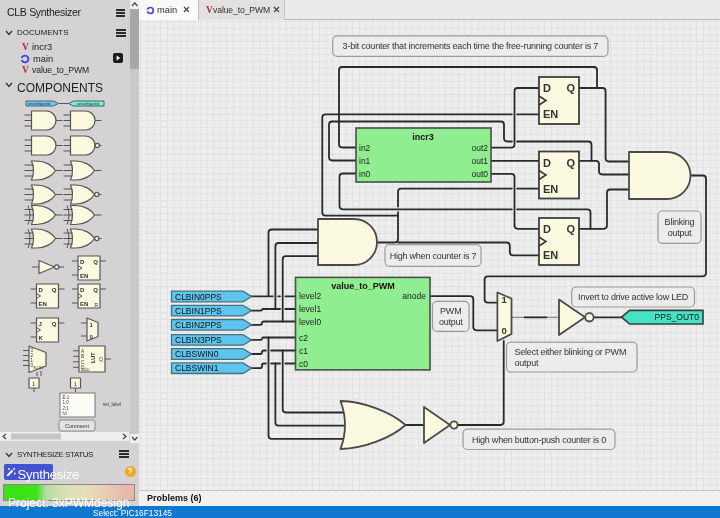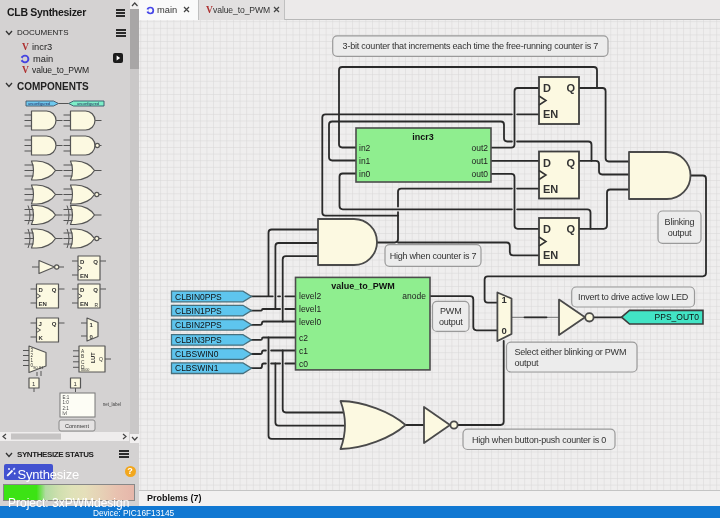--- a/index.html
+++ b/index.html
@@ -125,21 +125,21 @@
 <text x="450.75" y="325.3" font-size="9" letter-spacing="-0.22" fill="#333" text-anchor="middle">output</text>
 <rect x="571.7" y="287" width="122.79999999999995" height="20" rx="4.5" fill="#ececec" stroke="#9a9a9a" stroke-width="1.2"></rect>
 <text x="633.1" y="300.2" font-size="9" letter-spacing="-0.22" fill="#333" text-anchor="middle">Invert to drive active low LED</text>
 <rect x="506.5" y="342.2" width="130.5" height="29.80000000000001" rx="4.5" fill="#ececec" stroke="#9a9a9a" stroke-width="1.2"></rect>
 <text x="514.5" y="354.55" font-size="9" letter-spacing="-0.22" fill="#333">Select either blinking or PWM</text>
 <text x="514.5" y="366.05" font-size="9" letter-spacing="-0.22" fill="#333">output</text>
 <rect x="463" y="429.2" width="152" height="20.30000000000001" rx="4.5" fill="#ececec" stroke="#9a9a9a" stroke-width="1.2"></rect>
 <text x="539.0" y="442.55" font-size="9" letter-spacing="-0.22" fill="#333" text-anchor="middle">High when button-push counter is 0</text>
 </svg>
 <div class="abs" style="left:0;top:0;width:139px;height:506px;background:#d4d2d2"></div>
-<div class="abs" style="left:7px;top:6px;font-size:10.5px;font-weight:bold;letter-spacing:-0.3px;color:#1a1a1a">CLB Synthesizer</div>
+<div class="abs" style="left:7px;top:6px;font-size:10.5px;font-weight:normal;letter-spacing:-0.3px;color:#1a1a1a">CLB Synthesizer</div>
 <div class="abs" style="left:116px;top:9px;width:8.6px;height:1.6px;background:#2b2b2b"></div>
 <div class="abs" style="left:116px;top:12px;width:8.6px;height:1.6px;background:#2b2b2b"></div>
 <div class="abs" style="left:116px;top:15px;width:8.6px;height:1.6px;background:#2b2b2b"></div>
 <svg class="abs" style="left:5px;top:30px" width="8" height="6">
     <path d="M1,1 L4,4.5 L7,1" fill="none" stroke="#333" stroke-width="1.3"></path>
   </svg>
 <div class="abs" style="left:17px;top:28px;font-size:8px;font-weight:normal;color:#222">DOCUMENTS</div>
 <div class="abs" style="left:116px;top:29px;width:9.5px;height:1.6px;background:#2b2b2b"></div>
 <div class="abs" style="left:116px;top:32px;width:9.5px;height:1.6px;background:#2b2b2b"></div>
 <div class="abs" style="left:116px;top:35px;width:9.5px;height:1.6px;background:#2b2b2b"></div>
@@ -154,21 +154,21 @@
 <div class="abs" style="left:33px;top:53.5px;font-size:9.3px;color:#222">main</div>
 <svg class="abs" style="left:113px;top:52.5px" width="10" height="10">
     <rect x="0" y="0" width="10" height="10" rx="2" fill="#1c1c1c"></rect>
     <path d="M3.6,2.6 L7.2,5 L3.6,7.4 Z" fill="#fff"></path>
   </svg>
 <div class="abs" style="left:22px;top:65px;font-size:9.5px;font-weight:bold;color:#ae2f2f;font-family:&quot;Liberation Serif&quot;,serif">V</div>
 <div class="abs" style="left:32px;top:65px;font-size:8.6px;letter-spacing:-0.1px;color:#222">value_to_PWM</div>
 <svg class="abs" style="left:5px;top:82px" width="8" height="6">
     <path d="M1,1 L4,4.5 L7,1" fill="none" stroke="#333" stroke-width="1.3"></path>
   </svg>
-<div class="abs" style="left:17px;top:80.5px;font-size:10px;font-weight:bold;color:#222">COMPONENTS</div>
+<div class="abs" style="left:17px;top:80.5px;font-size:12px;font-weight:normal;color:#222">COMPONENTS</div>
 <svg class="abs" style="left:0;top:92px" width="130" height="340" viewBox="0 92 130 340">
 <path d="M26,101 L53.5,101 L58.5,103.5 L53.5,106 L26,106 Z" fill="#6ec8ee" stroke="#456" stroke-width="0.9"></path>
 <path d="M68.6,103.5 L73.5,101 L104,101 L104,106 L73.5,106 Z" fill="#7deec8" stroke="#356" stroke-width="0.9"></path>
 <line x1="58.5" y1="103.5" x2="68.6" y2="103.5" stroke="#555"></line>
 <text x="39" y="105" font-size="3.8" fill="#225" text-anchor="middle">unconfigured</text>
 <text x="88" y="105" font-size="3.8" fill="#225" text-anchor="middle">unconfigured</text>
 <path d="M31.5,111.0 L46.5,111.0 A9.5,9.5 0 0 1 46.5,130.0 L31.5,130.0 Z" fill="#fcf9e1" stroke="#555" stroke-width="1.2" stroke-linejoin="round"></path>
 <line x1="24.5" y1="115.0" x2="31.5" y2="115.0" fill="none" stroke="#555" stroke-width="1"></line>
 <line x1="24.5" y1="120.5" x2="31.5" y2="120.5" fill="none" stroke="#555" stroke-width="1"></line>
 <line x1="24.5" y1="126.0" x2="31.5" y2="126.0" fill="none" stroke="#555" stroke-width="1"></line>
@@ -329,21 +329,21 @@
     <path d="M2,6 L4.75,3 L7.5,6" fill="none" stroke="#444" stroke-width="1.2"></path>
   </svg>
 <div class="abs" style="left:129.5px;top:434px;width:9.5px;height:9px;background:#f2f0f0"></div>
 <svg class="abs" style="left:129.5px;top:434px" width="9.5" height="9">
     <path d="M2,3 L4.75,6 L7.5,3" fill="none" stroke="#444" stroke-width="1.2"></path>
   </svg>
 <div class="abs" style="left:129.5px;top:9px;width:9.5px;height:60px;background:#a8a6a6"></div>
 <svg class="abs" style="left:5px;top:452px" width="8" height="6">
     <path d="M1,1 L4,4.5 L7,1" fill="none" stroke="#333" stroke-width="1.3"></path>
   </svg>
-<div class="abs" style="left:17px;top:450px;font-size:8px;font-weight:bold;letter-spacing:-0.4px;color:#222">SYNTHESIZE STATUS</div>
+<div class="abs" style="left:17px;top:450px;font-size:8px;font-weight:normal;letter-spacing:-0.4px;color:#222">SYNTHESIZE STATUS</div>
 <div class="abs" style="left:119px;top:450px;width:9.5px;height:1.6px;background:#2b2b2b"></div>
 <div class="abs" style="left:119px;top:453px;width:9.5px;height:1.6px;background:#2b2b2b"></div>
 <div class="abs" style="left:119px;top:456px;width:9.5px;height:1.6px;background:#2b2b2b"></div>
 <div class="abs" style="left:3.5px;top:463.5px;width:49px;height:16px;background:#4252d0;border-radius:2px"></div>
 <svg class="abs" style="left:6px;top:466.5px" width="10" height="10">
     <path d="M1.2,8.8 L6.5,3.5" stroke="#fff" stroke-width="1.8"></path>
     <path d="M7.2,2.8 L8.8,1.2" stroke="#cdd5ff" stroke-width="1.8"></path>
     <circle cx="3" cy="2" r="0.9" fill="#fff"></circle>
     <circle cx="8.7" cy="6.5" r="0.9" fill="#fff"></circle>
   </svg>
@@ -362,15 +362,15 @@
 <div class="abs" style="left:157px;top:5px;font-size:9.3px;color:#333">main</div>
 <svg class="abs" style="left:182.5px;top:6px" width="7" height="7">
     <path d="M1,1 L6,6 M6,1 L1,6" stroke="#444" stroke-width="1.2"></path>
   </svg>
 <div class="abs" style="left:206px;top:5px;font-size:9.5px;font-weight:bold;font-family:&quot;Liberation Serif&quot;,serif;color:#ae2f2f">V</div>
 <div class="abs" style="left:213px;top:5px;font-size:8.6px;letter-spacing:-0.1px;color:#333">value_to_PWM</div>
 <svg class="abs" style="left:272.5px;top:6px" width="7" height="7">
     <path d="M1,1 L6,6 M6,1 L1,6" stroke="#444" stroke-width="1.2"></path>
   </svg>
 <div class="abs" style="left:139px;top:490px;width:581px;height:16px;background:#f2f1f1;border-top:1px solid #c4c4c4"></div>
-<div class="abs" style="left:147px;top:493px;font-size:9px;font-weight:bold;color:#111">Problems (7)</div>
+<div class="abs" style="left:147px;top:493px;font-size:9px;font-weight:bold;color:#111">Problems (6)</div>
 <div class="abs" style="left:0;top:506px;width:720px;height:12px;background:#1178d2"></div>
 <div class="abs" style="left:8px;top:496px;font-size:12px;color:#fff">Project: 3xPWMdesign</div>
-<div class="abs" style="left:93px;top:508px;font-size:8.3px;color:#fff">Device: PIC16F13145</div>
+<div class="abs" style="left:93px;top:508px;font-size:8.3px;color:#fff">Select: PIC16F13145</div>
 </body></html>

